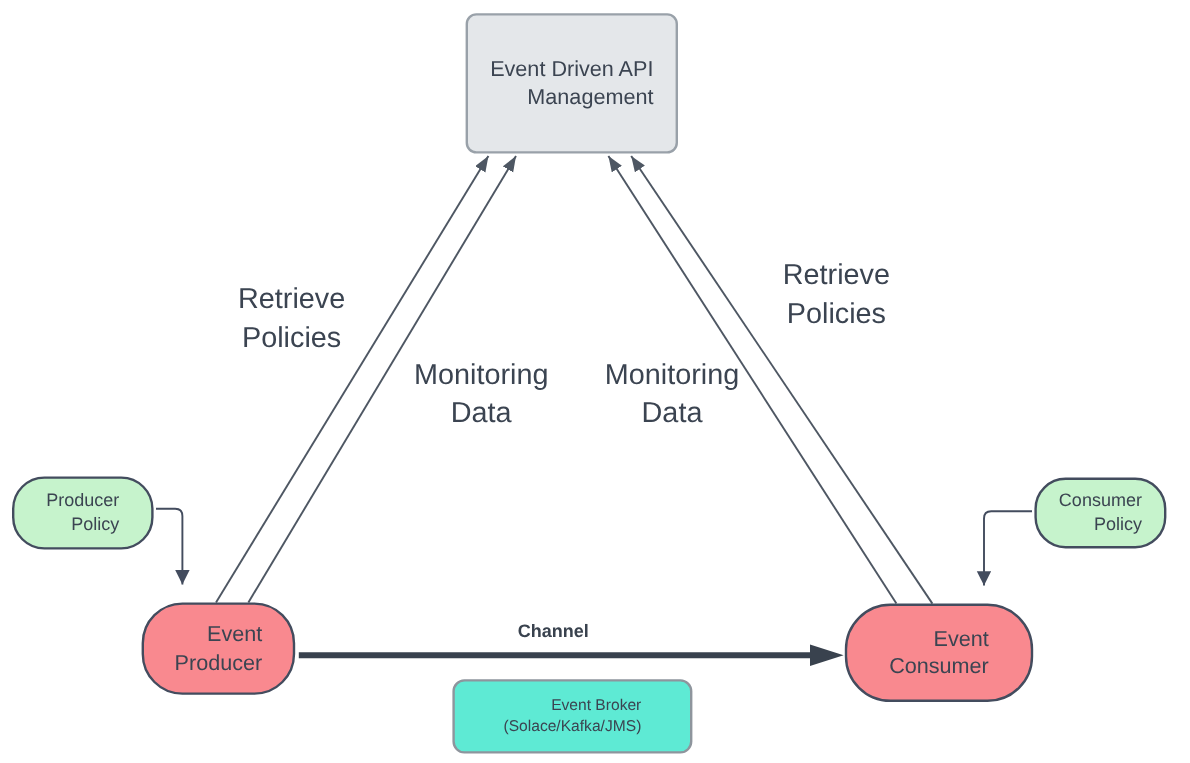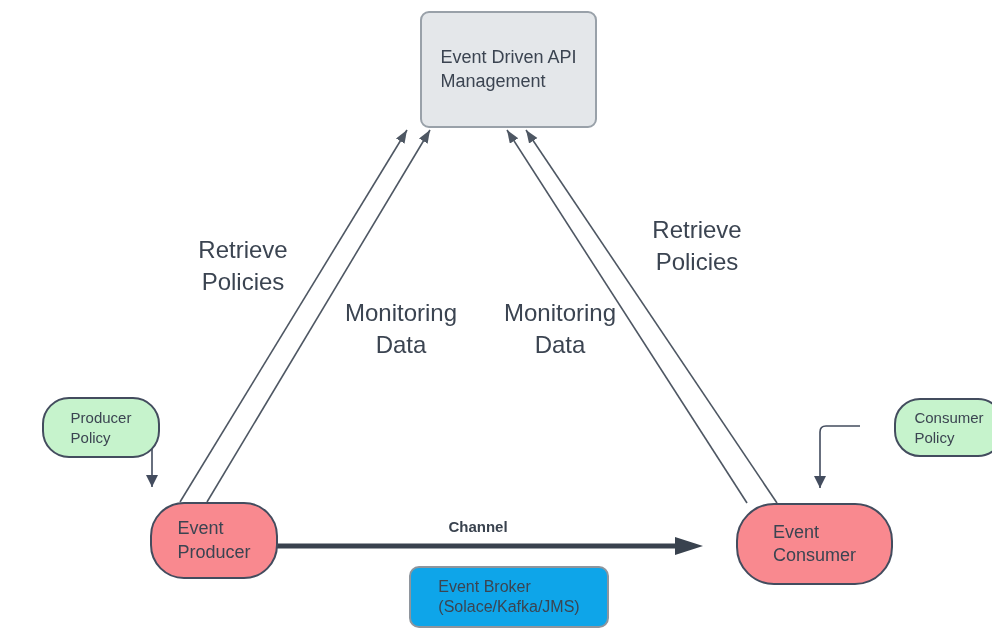--- a/index.html
+++ b/index.html
@@ -19,25 +19,24 @@
     position: absolute;
     left: 0; top: 0;
     width: 992px; height: 636px;
   }
   .node {
     position: absolute;
     box-sizing: border-box;
     display: flex;
     align-items: center;
     justify-content: center;
-    text-align: left;
+    text-align: right;
     white-space: pre-line;
     color: #3b4451;
     line-height: 1.28;
-    margin-left: 32px;
   }
   .node-api {
     left: 388px; top: 11px; width: 177px; height: 117px;
     background: #e4e7ea;
     border: 2px solid #99a1a9;
     border-radius: 9px;
     font-size: 18px;
   }
   .node-producer {
     left: 118px; top: 502px; width: 128px; height: 77px;
@@ -62,40 +61,40 @@
   }
   .node-consumer-policy {
     left: 862px; top: 398px; width: 110px; height: 59px;
     background: #c6f3cc;
     border: 2px solid #434c5e;
     border-radius: 26px;
     font-size: 15px;
   }
   .node-broker {
     left: 377px; top: 566px; width: 200px; height: 62px;
-    background: #0ea5e9;
+    background: #5eead4;
     border: 2px solid #8e959d;
     border-radius: 10px;
-    font-size: 16px;
+    font-size: 13px;
   }
   .edge-label {
     position: absolute;
     transform: translateX(-50%);
     text-align: center;
     white-space: pre-line;
     color: #3b4451;
     font-size: 24px;
     line-height: 1.35;
   }
   .lbl-retrieve-left   { left: 243px; top: 234px; }
   .lbl-monitoring-left { left: 401px; top: 297px; }
   .lbl-monitoring-right{ left: 560px; top: 297px; }
   .lbl-retrieve-right  { left: 697px; top: 214px; }
   .lbl-channel {
-    left: 478px; top: 517px;
+    left: 461px; top: 517px;
     font-size: 15px;
     font-weight: bold;
     color: #39424e;
   }
 </style>
 </head>
 <body>
 
 <div class="canvas">
 

